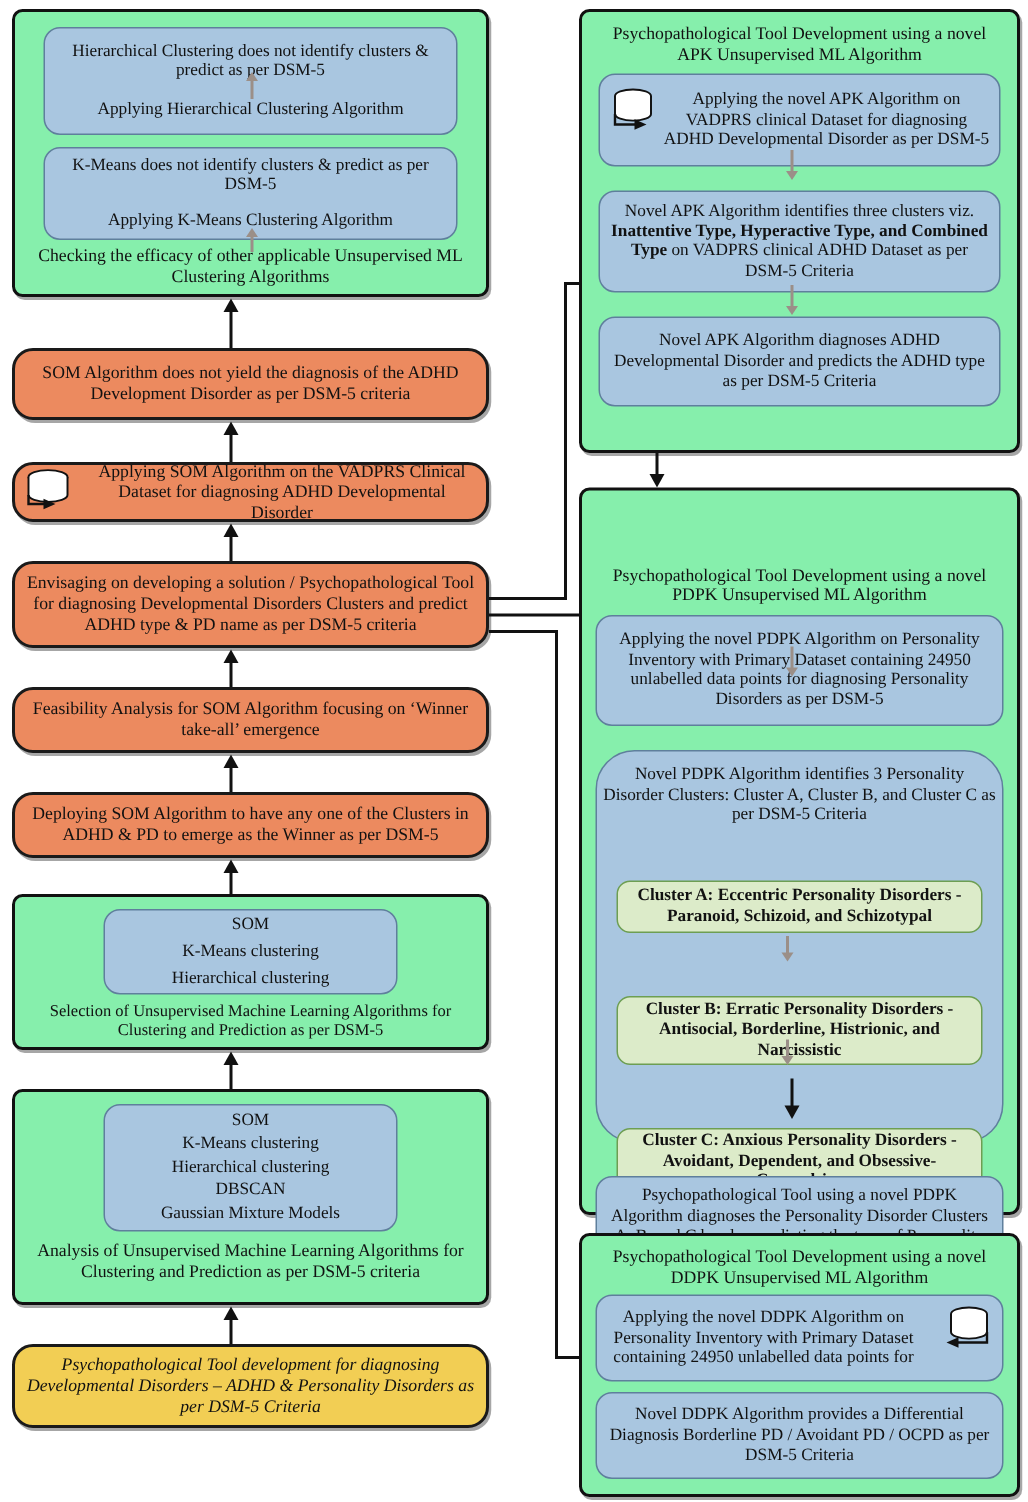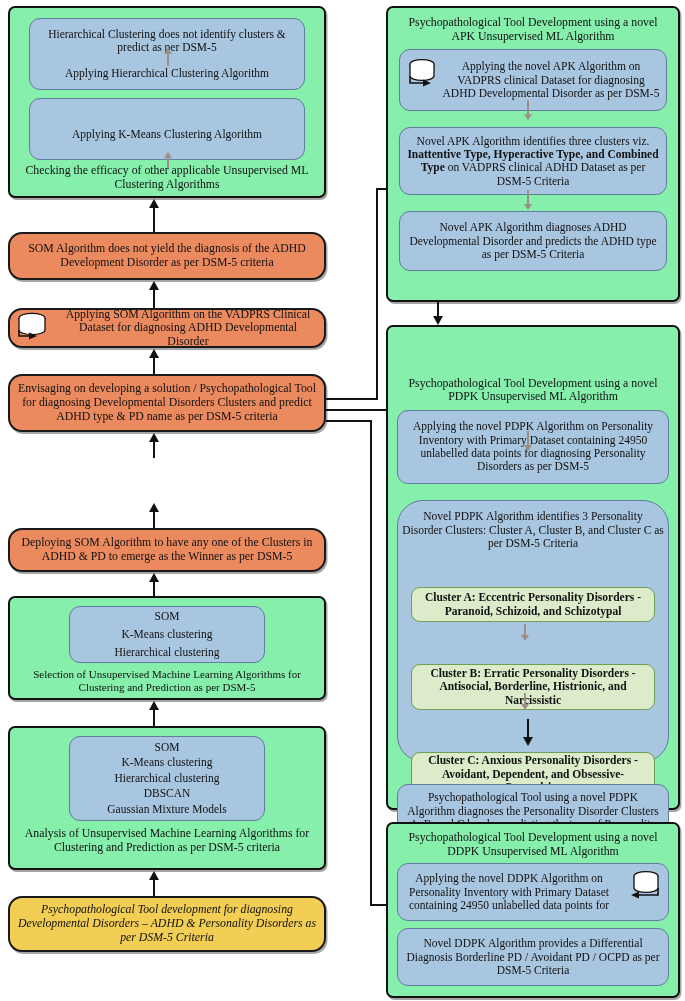--- a/index.html
+++ b/index.html
@@ -128,20 +128,21 @@
   <div class="node grouporange" style="left:8px; top:6px; width:318px; height:192px; justify-content:flex-start; padding-top:10px;">
     <div class="node blue" style="position:relative; left:0; top:0; width:276px; height:72px; font-size:11.5px;">
       <span class="txt">Hierarchical Clustering does not identify clusters &amp; predict as per DSM-5</span>
       <div style="height:13px"></div>
       <span class="txt">Applying Hierarchical Clustering Algorithm</span>
     </div>
     <div class="fvline" style="left:157px; top:44px; height:14px;"></div>
     <div class="farrowup" style="left:153.5px; top:40px;"></div>
 
     <div class="node blue" style="position:relative; left:0; top:8px; width:276px; height:62px; font-size:11.5px;">
+      <span class="txt">K-Means does not identify clusters &amp; predict as per DSM-5</span>
       <div style="height:11px"></div>
       <span class="txt">Applying K-Means Clustering Algorithm</span>
     </div>
     <div class="fvline" style="left:157px; top:148px; height:12px;"></div>
     <div class="farrowup" style="left:153.5px; top:144px;"></div>
 
     <div style="position:relative; top:12px; font-size:11.8px; width:300px;">Checking the efficacy of other applicable Unsupervised ML Clustering Algorithms</div>
   </div>
 
   <div class="vline" style="left:153px; top:206px; height:26px;"></div>
@@ -167,20 +168,23 @@
   <div class="vline" style="left:153px; top:356px; height:18px;"></div>
   <div class="arrowup" style="left:149px; top:349px;"></div>
 
   <div class="node orange" style="left:8px; top:374px; width:318px; height:58px; font-size:11.8px;">
     <span class="txt">Envisaging on developing a solution / Psychopathological Tool for diagnosing Developmental Disorders Clusters and predict ADHD type &amp; PD name as per DSM-5 criteria</span>
   </div>
 
   <div class="vline" style="left:153px; top:440px; height:18px;"></div>
   <div class="arrowup" style="left:149px; top:433px;"></div>
 
+  <div class="node orange" style="left:8px; top:458px; width:318px; height:44px; font-size:11.8px;">
+    <span class="txt">Feasibility Analysis for SOM Algorithm focusing on ‘Winner take-all’ emergence</span>
+  </div>
 
   <div class="vline" style="left:153px; top:510px; height:18px;"></div>
   <div class="arrowup" style="left:149px; top:503px;"></div>
 
   <div class="node orange" style="left:8px; top:528px; width:318px; height:44px; font-size:11.8px;">
     <span class="txt">Deploying SOM Algorithm to have any one of the Clusters in ADHD &amp; PD to emerge as the Winner as per DSM-5</span>
   </div>
 
   <div class="vline" style="left:153px; top:580px; height:16px;"></div>
   <div class="arrowup" style="left:149px; top:573px;"></div>

